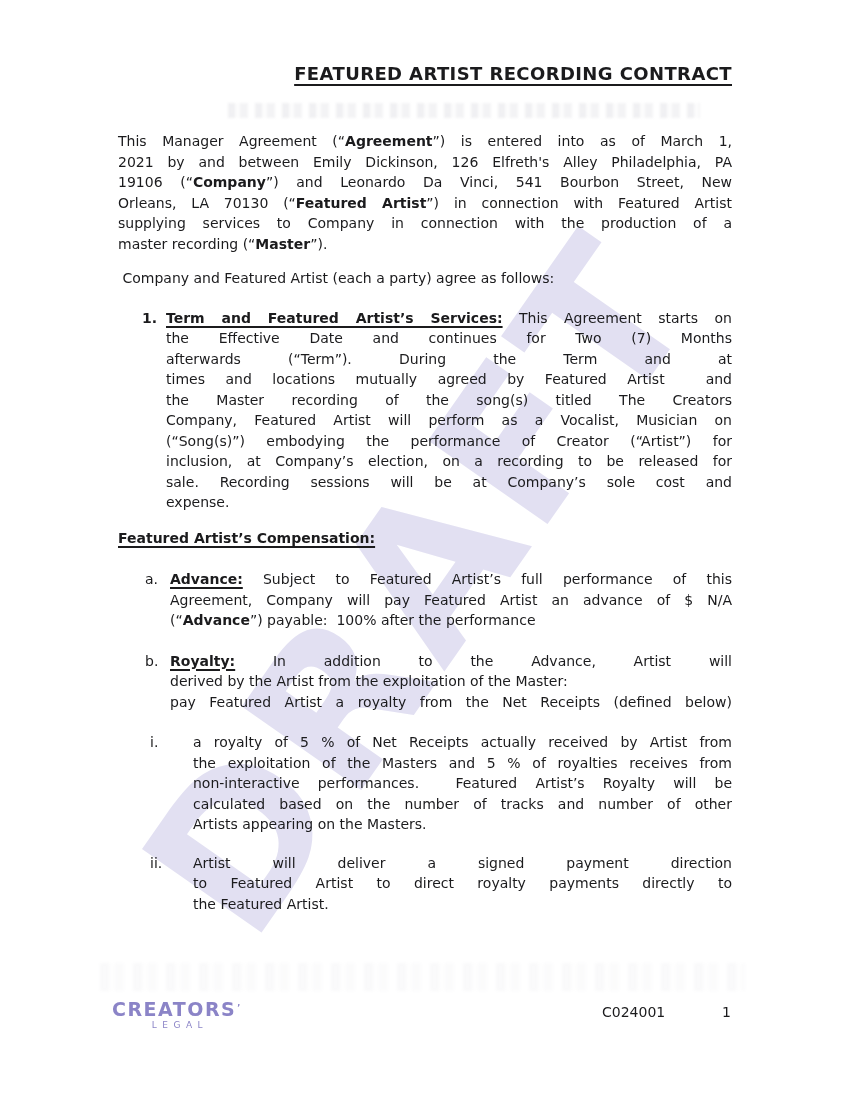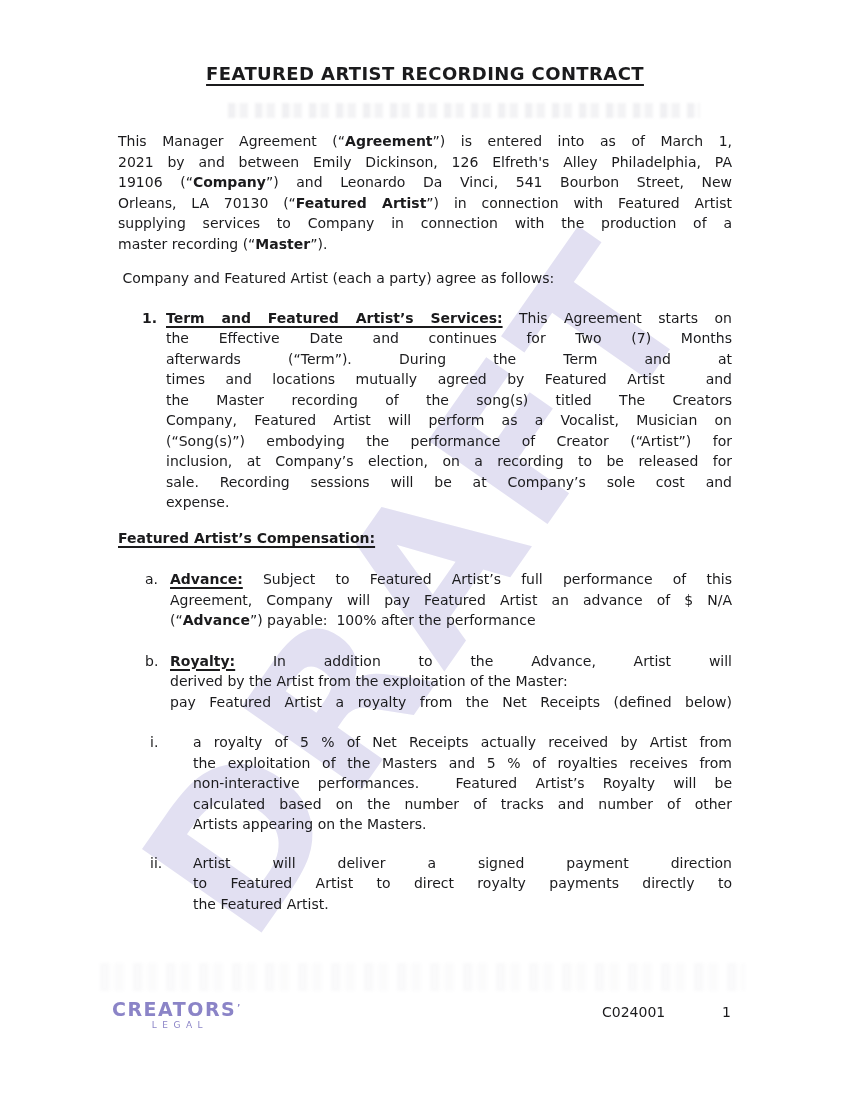--- a/index.html
+++ b/index.html
@@ -30,21 +30,21 @@
       rgba(140,140,160,.30) 0 9px, rgba(140,140,160,.05) 9px 15px,
       rgba(140,140,160,.22) 15px 24px, rgba(255,255,255,0) 24px 33px);
     filter:blur(1.6px);
   }
   
   .content {
     position:relative; z-index:2;
     padding:0 118px; font-size:14px; line-height:20.5px;
   }
   .doc-title {
-    margin:62px 0 0; text-align:center;
+    margin:62px 0 0; text-align:right;
     font-size:18px; font-weight:bold; letter-spacing:.4px; line-height:24px;
   }
   .doc-title span {
     text-decoration:underline; text-decoration-thickness:2px; text-underline-offset:3.5px;
   }
   .line { text-align:justify; text-align-last:justify; white-space:pre-wrap; }
   .line.last { text-align-last:left; }
   .b { font-weight:bold; }
   .u { text-decoration:underline; text-decoration-thickness:1.5px; text-underline-offset:2.5px; }
   .intro { margin-top:45px; }

